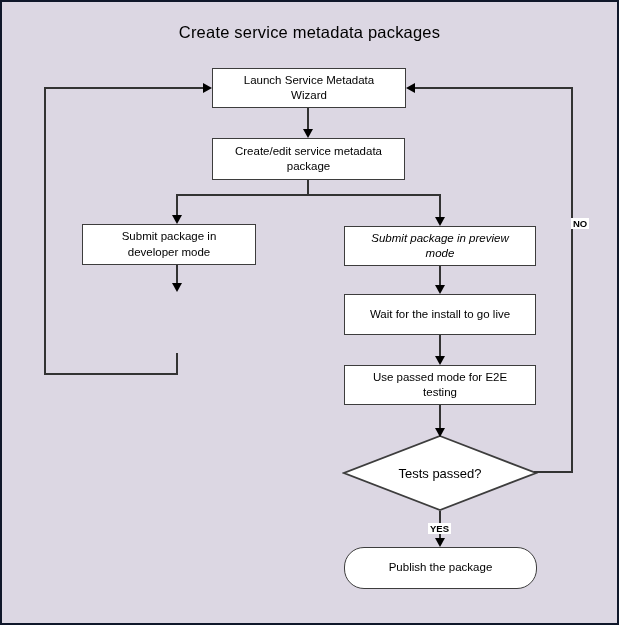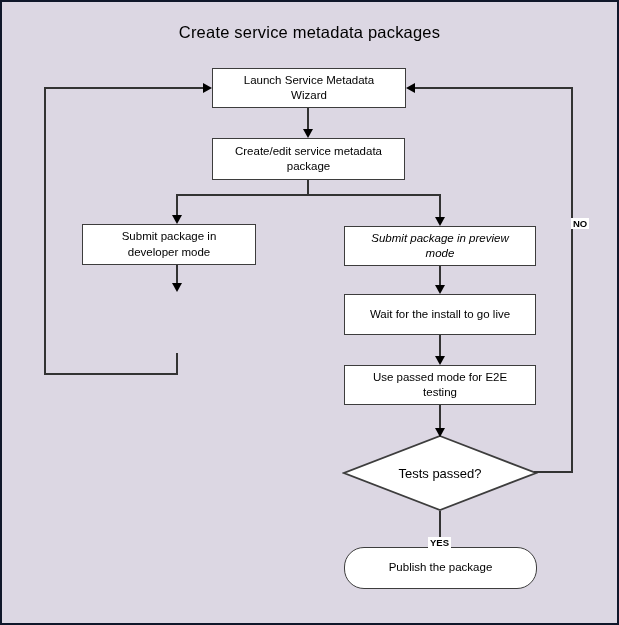--- a/index.html
+++ b/index.html
@@ -92,15 +92,15 @@
 
   <div class="line" style="left:437px;top:509px;width:2px;height:28px;"></div>
   <div class="arrow down" style="left:433px;top:536px;"></div>
 
   <div class="line" style="left:532px;top:469px;width:39px;height:2px;"></div>
   <div class="line" style="left:569px;top:85px;width:2px;height:385px;"></div>
   <div class="line" style="left:413px;top:85px;width:158px;height:2px;"></div>
   <div class="arrow left" style="left:404px;top:81px;"></div>
 
   <div class="edge-label" style="left:559px;top:216px;margin-left:10px;">NO</div>
-  <div class="edge-label" style="left:426px;top:521px;margin-top:14px;">YES</div>
+  <div class="edge-label" style="left:426px;top:521px;">YES</div>
 
 </div>
 
 </body></html>

